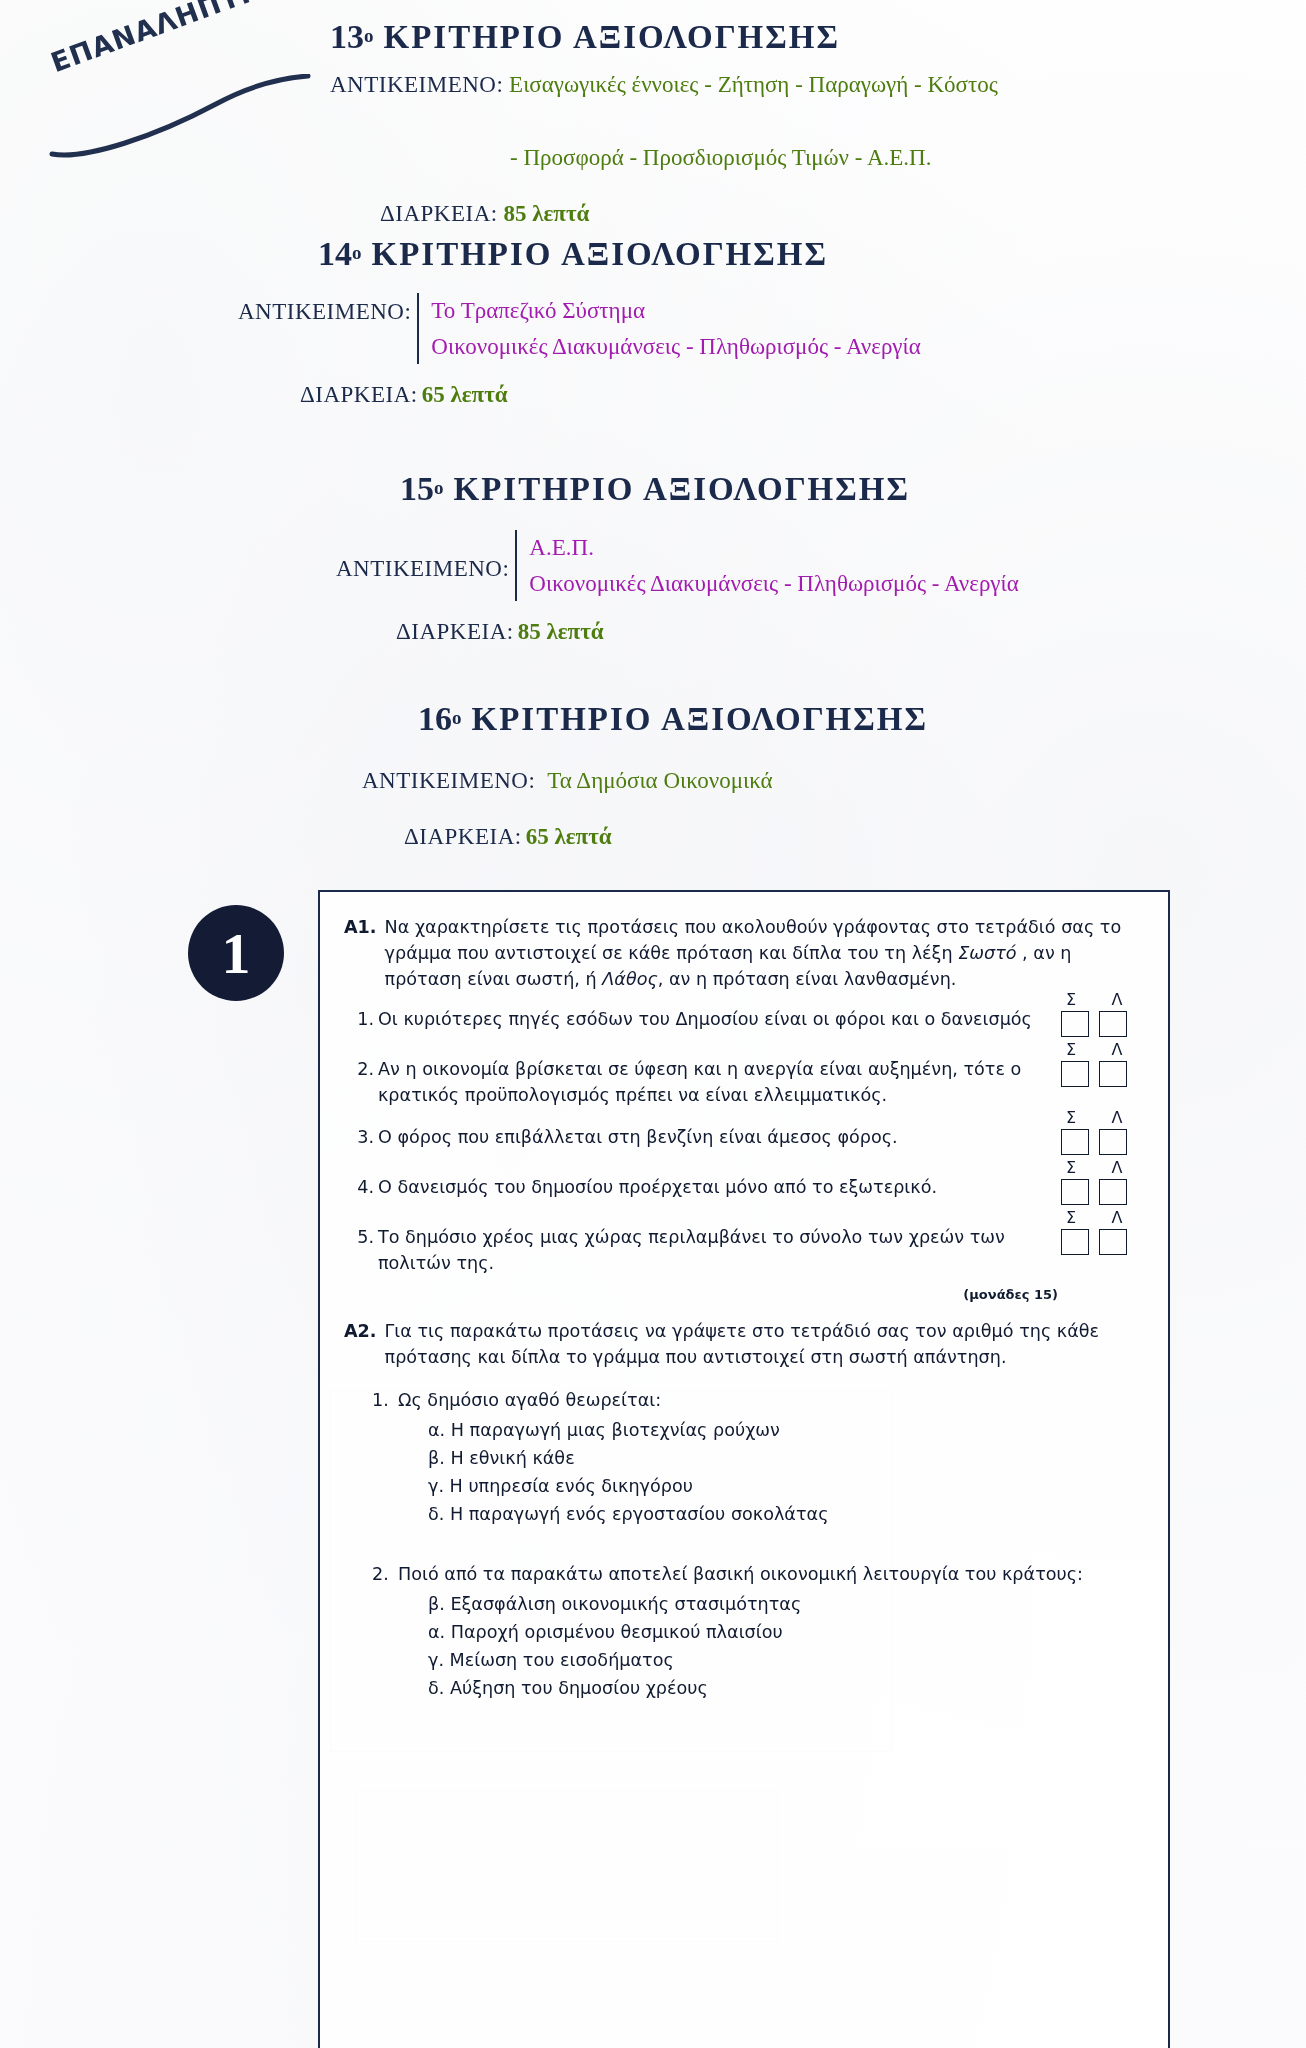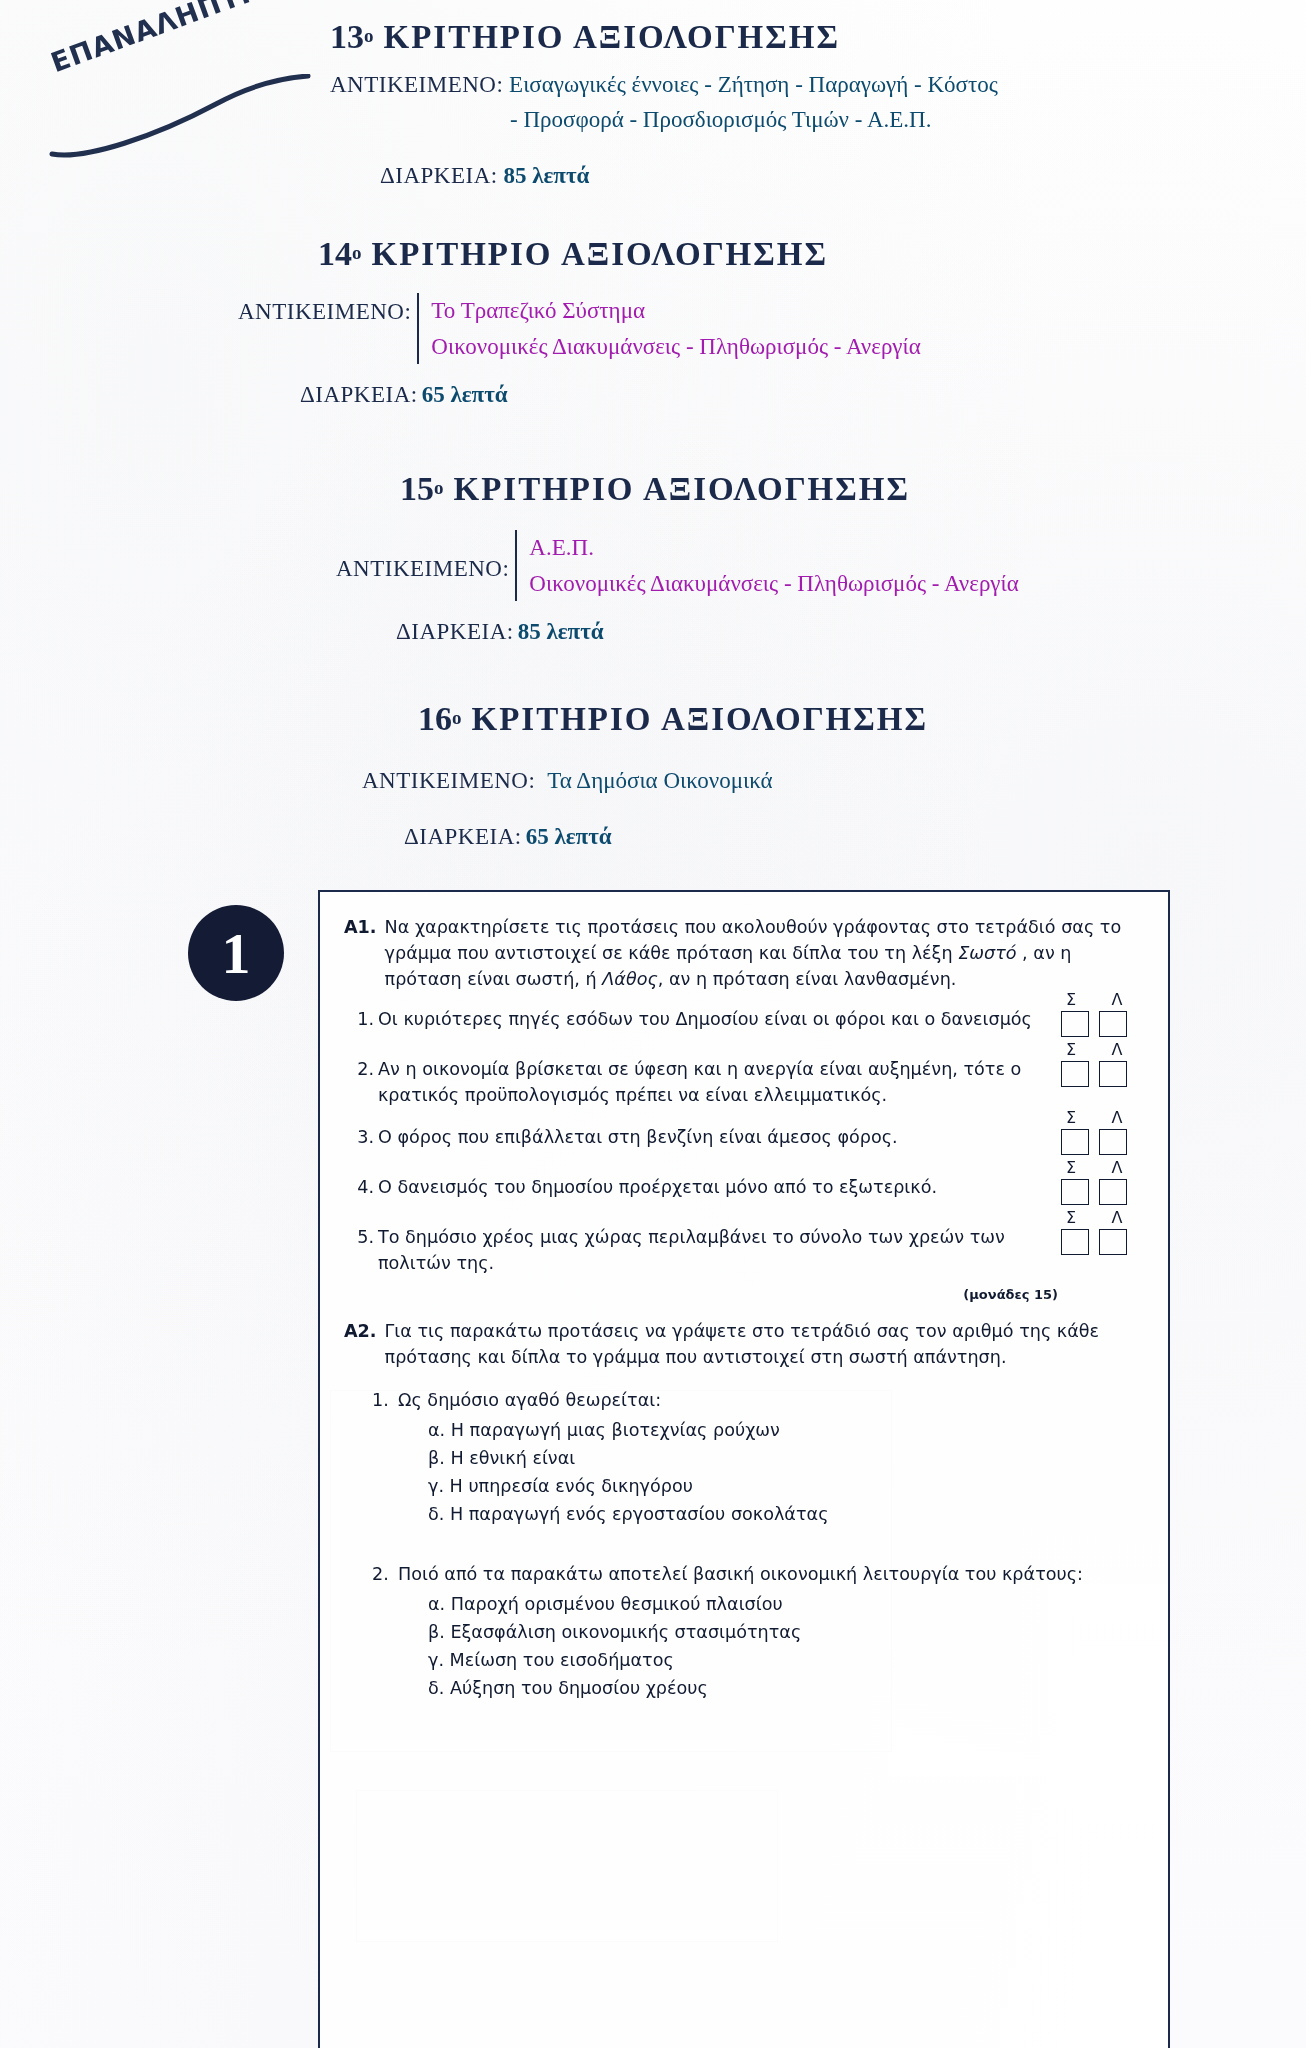--- a/index.html
+++ b/index.html
@@ -93,22 +93,23 @@
   }
 
   .lbl {
     font-size: 23px;
     letter-spacing: 0.5px;
     white-space: nowrap;
     color: #1b2a4a;
   }
   .val {
     font-size: 23px;
-    color: #0c4a6e;
+    color: #4d7c0f;
     white-space: nowrap;
+    margin-top: 38px;
   }
   .val-b {
     font-weight: bold;
   }
   .subject-bar {
     border-left: 2px solid #1b2a4a;
     padding-left: 12px;
     margin-left: 6px;
   }
   .subject-line {
@@ -486,34 +487,34 @@
         <span class="code">Α2.</span>
         <span class="body">Για τις παρακάτω προτάσεις να γράψετε στο τετράδιό σας τον αριθμό της κάθε πρότασης και δίπλα το γράμμα που αντιστοιχεί στη σωστή απάντηση.</span>
       </div>
 
       <div class="mc-block">
         <div class="mc-q">
           <span class="idx">1.</span>
           <span class="txt">Ως δημόσιο αγαθό θεωρείται:</span>
         </div>
         <div class="mc-opt">α. Η παραγωγή μιας βιοτεχνίας ρούχων</div>
-        <div class="mc-opt">β. Η εθνική είναι</div>
+        <div class="mc-opt">β. Η εθνική κάθε</div>
         <div class="mc-opt">γ. Η υπηρεσία ενός δικηγόρου</div>
         <div class="mc-opt">δ. Η παραγωγή ενός εργοστασίου σοκολάτας</div>
       </div>
 
       <div class="spacer-gap"></div>
 
       <div class="mc-block">
         <div class="mc-q">
           <span class="idx">2.</span>
           <span class="txt">Ποιό από τα παρακάτω αποτελεί βασική οικονομική λειτουργία του κράτους:</span>
         </div>
+        <div class="mc-opt">β. Εξασφάλιση οικονομικής στασιμότητας</div>
         <div class="mc-opt">α. Παροχή ορισμένου θεσμικού πλαισίου</div>
-        <div class="mc-opt">β. Εξασφάλιση οικονομικής στασιμότητας</div>
         <div class="mc-opt">γ. Μείωση του εισοδήματος</div>
         <div class="mc-opt">δ. Αύξηση του δημοσίου χρέους</div>
       </div>
 
     </div>
   </div>
 
 </div>
 
 </body></html>

